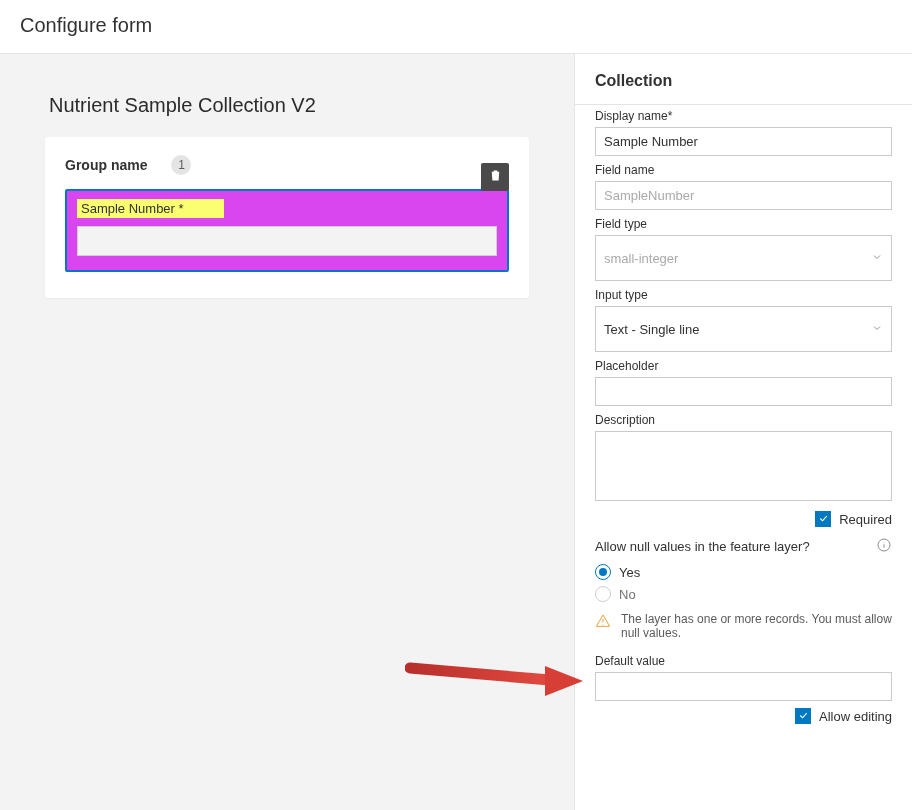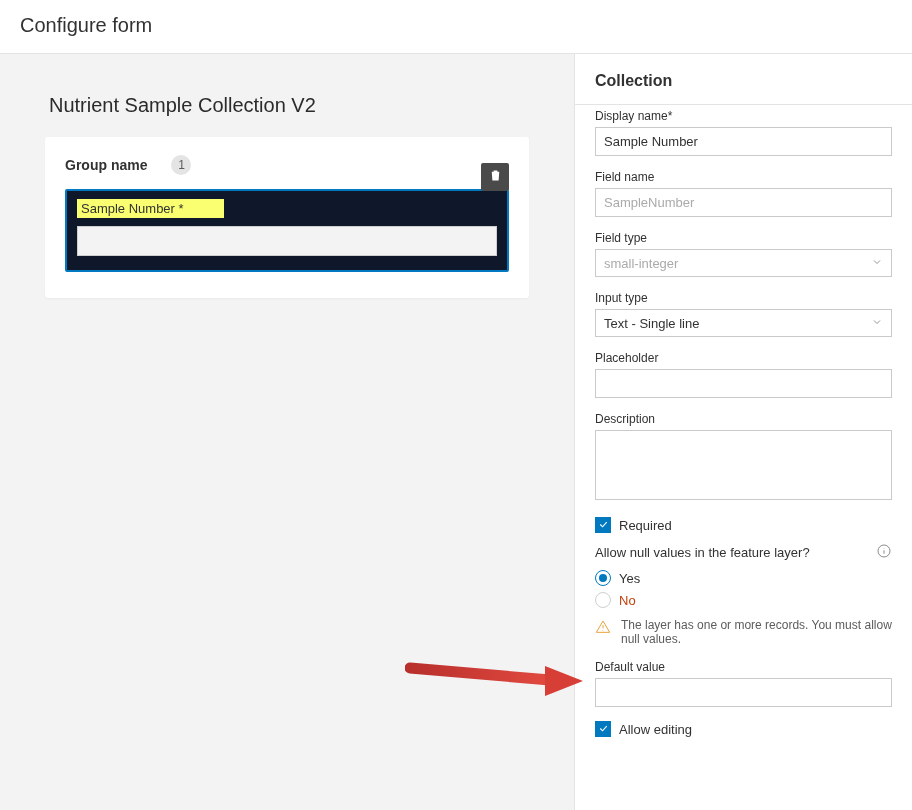--- a/index.html
+++ b/index.html
@@ -76,21 +76,21 @@
     align-items: center;
     justify-content: center;
     font-size: 12px;
     margin-left: 10px;
   }
   .field-row {
     position: relative;
     border: 2px solid #0079c1;
     border-radius: 2px;
     padding: 8px 10px 14px;
-    background: #0f172a;
+    background: #d946ef;
   }
   .field-label {
     display: inline-block;
     background: #faff72;
     padding: 2px 40px 2px 4px;
     font-size: 13px;
     color: #323232;
     margin-bottom: 8px;
   }
   .field-input-preview {
@@ -126,21 +126,21 @@
     align-items: center;
     justify-content: space-between;
     cursor: pointer;
     border-bottom: 1px solid transparent;
   }
   .section-title { font-size: 14px; color: #323232; }
   .chevron svg { width: 14px; height: 14px; stroke: #6e6e6e; fill: none; stroke-width: 1.5; }
 
   .section-body { padding: 4px 20px 0; }
 
-  .form-field { margin-bottom: 14px; }
+  .form-field { margin-bottom: 7px; }
   .field-label-txt {
     font-size: 12px;
     color: #323232;
     display: block;
     margin-bottom: 4px;
   }
   .text-input, .select-input, .textarea-input {
     width: 100%;
     border: 1px solid #cacaca;
     padding: 6px 8px;
@@ -151,31 +151,32 @@
   }
   .text-input[disabled], .select-input.disabled {
     background: #fff;
     color: #aaa;
   }
   .select-input {
     display: flex;
     align-items: center;
     justify-content: space-between;
     cursor: pointer;
-    height: 28px;
+    height: 46px;
   }
   .select-input.disabled { cursor: default; color:#aaa; }
   .select-input svg { width: 12px; height: 12px; stroke:#6e6e6e; fill:none; stroke-width:1.5; }
   .textarea-input { height: 70px; resize: none; }
 
   .checkbox-row {
     display: flex;
     align-items: center;
     margin-bottom: 10px;
     font-size: 13px;
+    justify-content: flex-end;
   }
   .checkbox {
     width: 16px; height: 16px;
     border: 1px solid #0079c1;
     background: #0079c1;
     margin-right: 8px;
     display: inline-flex;
     align-items: center;
     justify-content: center;
     cursor: pointer;
@@ -207,21 +208,21 @@
     justify-content: center;
     cursor: pointer;
   }
   .radio.selected::after {
     content: "";
     width: 8px; height: 8px;
     background: #0079c1;
     border-radius: 50%;
   }
   .radio.disabled { border-color: #cfcfcf; cursor: default; }
-  .radio-row.disabled { color: #c2410c; }
+  .radio-row.disabled { color: #737373; }
 
   .warning-row {
     display: flex;
     font-size: 12px;
     color: #5c5c5c;
     margin: 10px 0 14px;
   }
   .warning-row svg {
     width: 16px; height: 16px;
     stroke: #e8a33d; fill: none; stroke-width:1.5;

